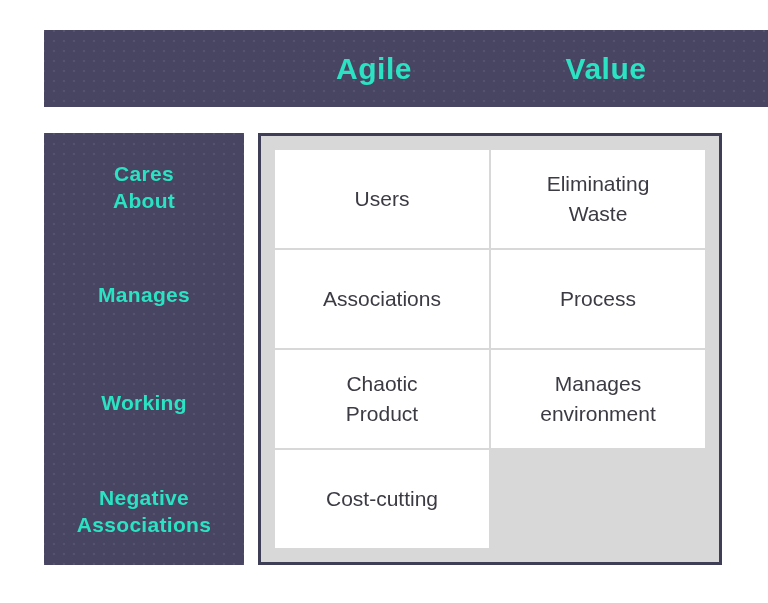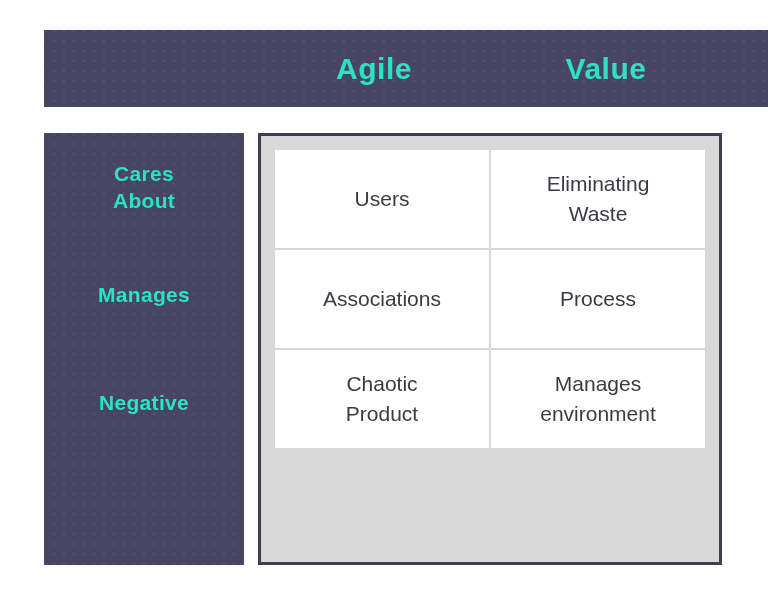--- a/index.html
+++ b/index.html
@@ -101,28 +101,31 @@
   <div class="header-bar dark-panel">
     <div class="header-spacer"></div>
     <div class="header-col">Agile</div>
     <div class="header-col">Value</div>
   </div>
 
   <div class="sidebar dark-panel">
     <div class="side-label">Cares
 About</div>
     <div class="side-label">Manages</div>
-    <div class="side-label">Negative</div>
+    <div class="side-label">Working</div>
+    <div class="side-label">Negative
+Associations</div>
   </div>
 
   <div class="compare-table">
     <div class="cell">Users</div>
     <div class="cell">Eliminating
 Waste</div>
     <div class="cell">Associations</div>
     <div class="cell">Process</div>
     <div class="cell">Chaotic
 Product</div>
     <div class="cell">Manages
 environment</div>
+    <div class="cell">Cost-cutting</div>
   </div>
 
 </div>
 
 </body></html>

